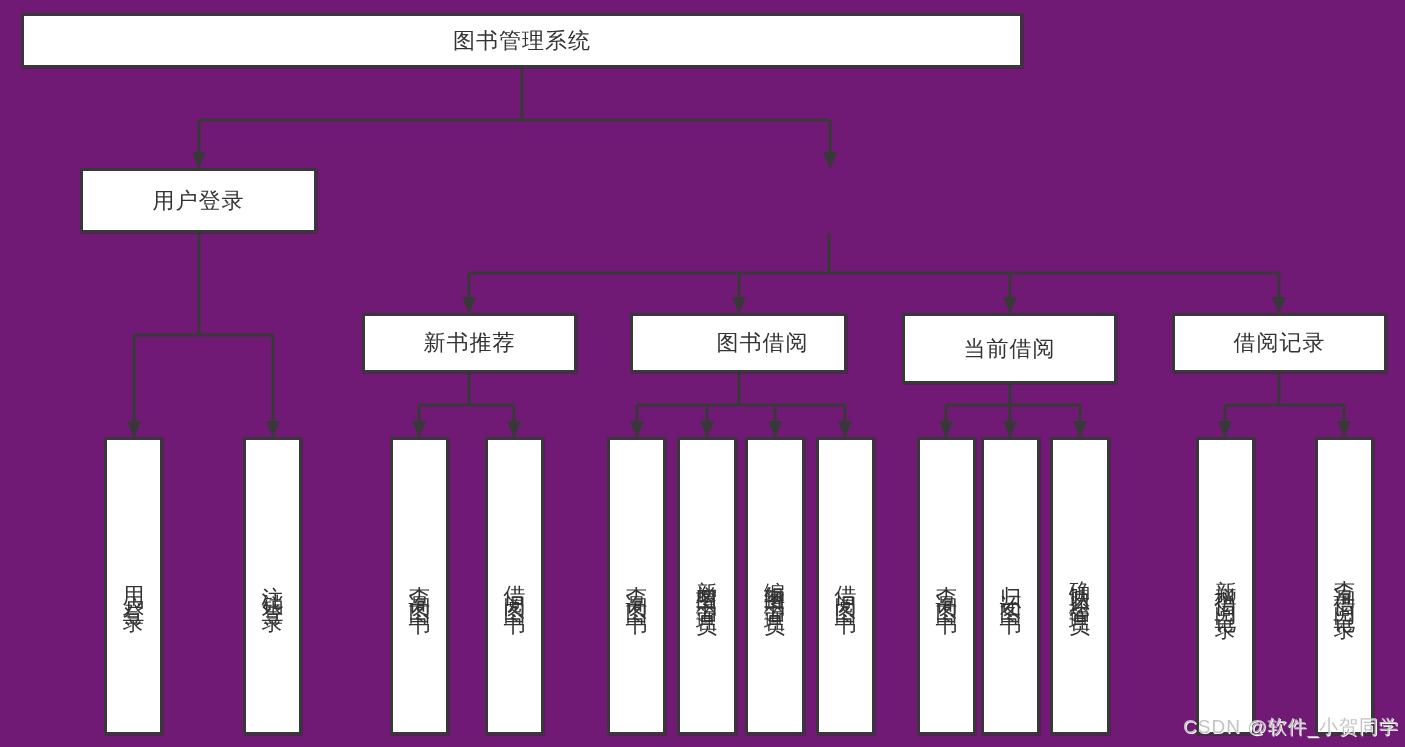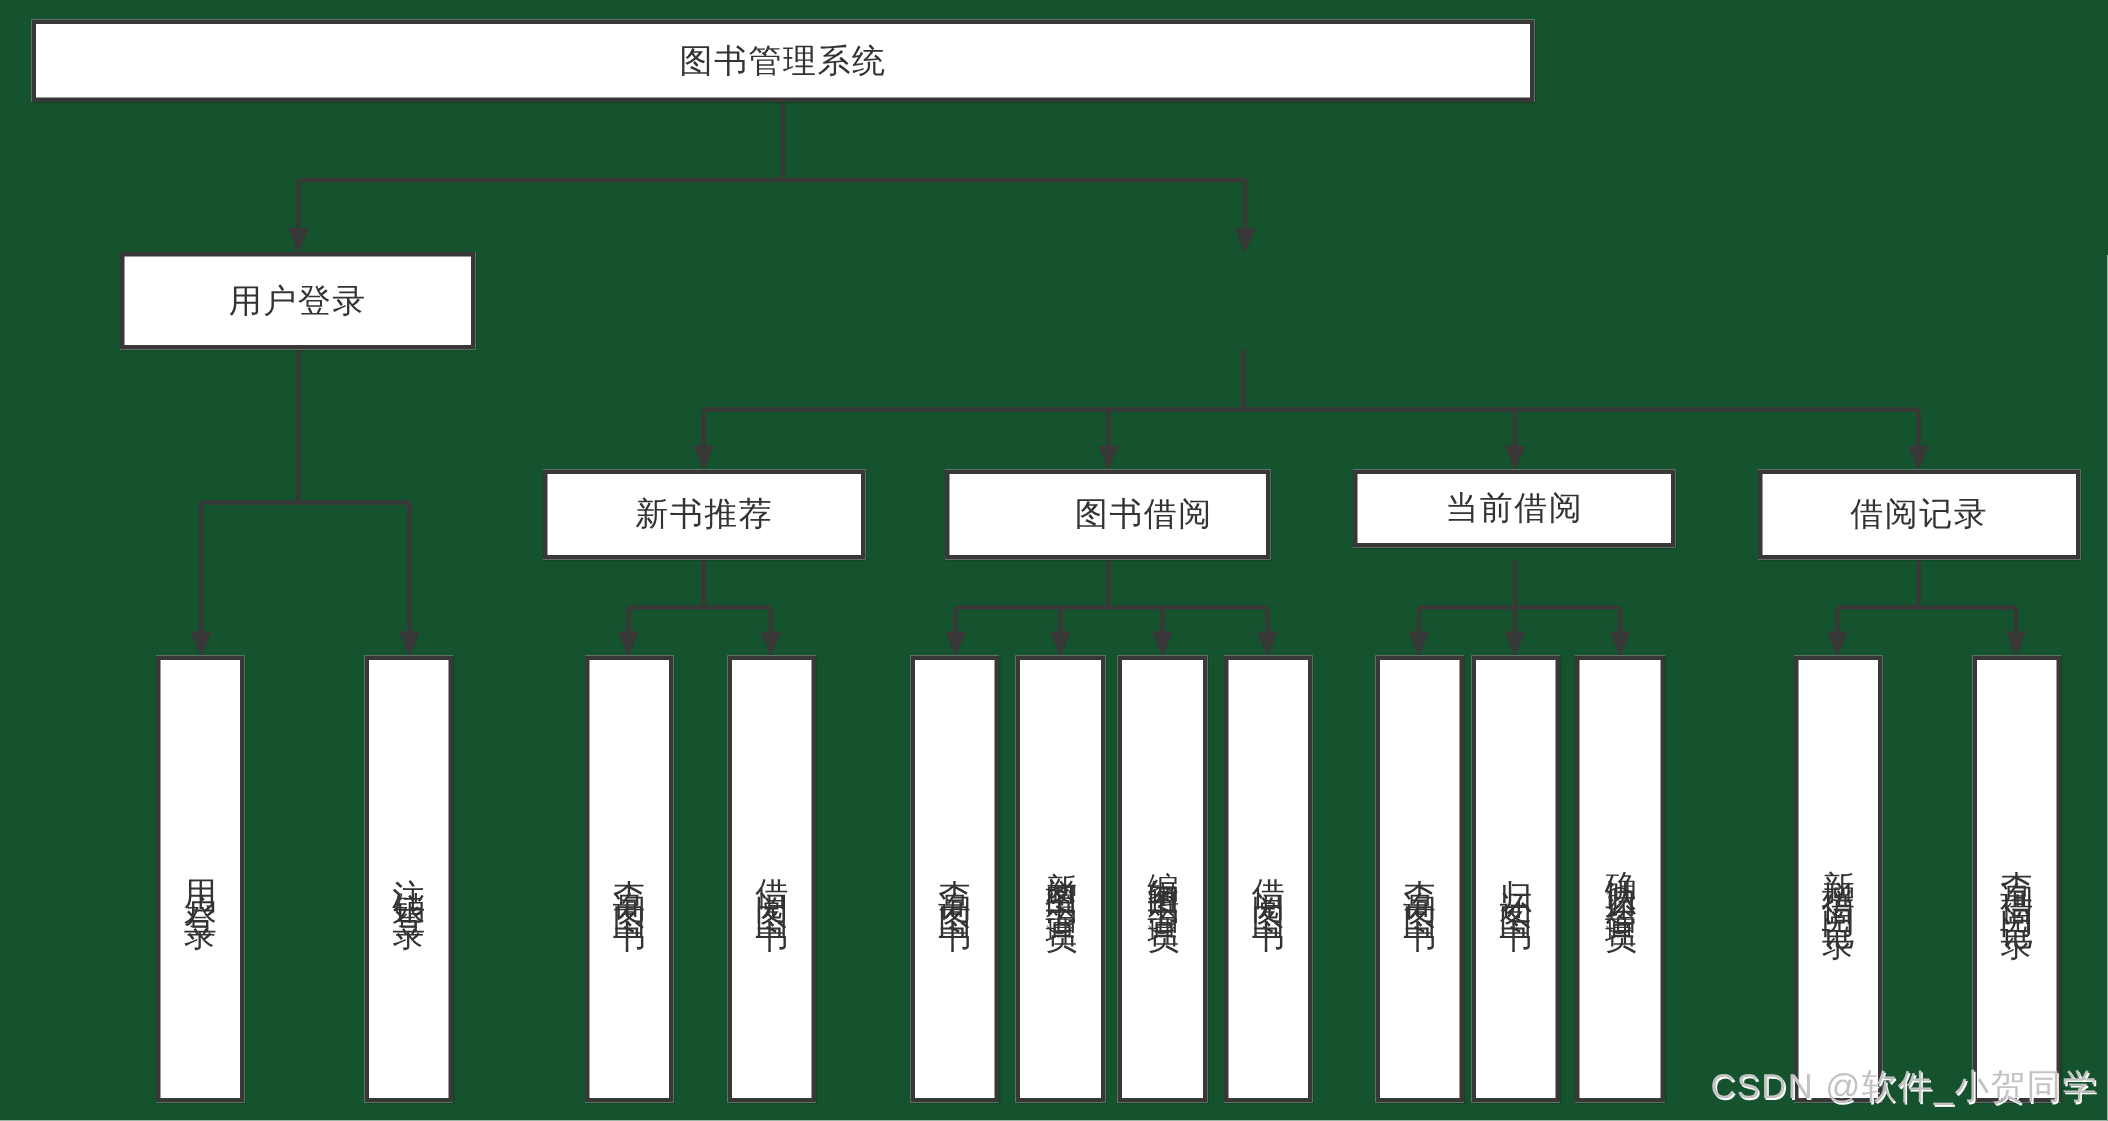--- a/index.html
+++ b/index.html
@@ -1,19 +1,19 @@
 <!DOCTYPE html>
 <html><head>
 <meta charset="utf-8">
 <style>
   html,body{margin:0;padding:0;background:#ffffff;}
   .canvas{
     position:relative;
     width:1405px;height:747px;
-    background:#14532d;
+    background:#701a75;
     font-family:"Liberation Sans",sans-serif;
     overflow:hidden;
   }
   .connectors{position:absolute;left:0;top:0;width:1405px;height:747px;pointer-events:none;}
   .node{
     position:absolute;
     box-sizing:border-box;
     border:3px solid #383838;
     background:#ffffff;
     display:flex;align-items:center;justify-content:center;
@@ -29,21 +29,21 @@
     font-size:22px;
     letter-spacing:9px;
     line-height:1;
     white-space:nowrap;
   }
   .leaf .vtext.med{letter-spacing:8px;}
   .leaf .vtext.long{letter-spacing:5px;font-size:21px;}
   .watermark{
     position:absolute;
     right:6px;bottom:7px;
-    font-size:23px;
+    font-size:19px;
     color:#c3c3c3;
     letter-spacing:1px;
     text-shadow:1px 1px 0 #ffffff;
     white-space:nowrap;
   }
 </style>
 </head>
 <body>
 
 <div class="canvas">
@@ -77,21 +77,21 @@
   <div class="node" style="left:80px;top:168px;width:237px;height:65px;">
     <span>用户登录</span>
   </div>
 
   <div class="node" style="left:362px;top:313px;width:215px;height:60px;">
     <span>新书推荐</span>
   </div>
   <div class="node" style="left:630px;top:313px;width:217px;height:60px;padding-left:48px;">
     <span>图书借阅</span>
   </div>
-  <div class="node" style="left:902px;top:313px;width:215px;height:52px;">
+  <div class="node" style="left:902px;top:313px;width:215px;height:71px;">
     <span>当前借阅</span>
   </div>
   <div class="node" style="left:1172px;top:313px;width:215px;height:60px;">
     <span>借阅记录</span>
   </div>
 
   <div class="node leaf" style="left:104px;">
     <span class="vtext">用户登录</span>
   </div>
   <div class="node leaf" style="left:243px;">

